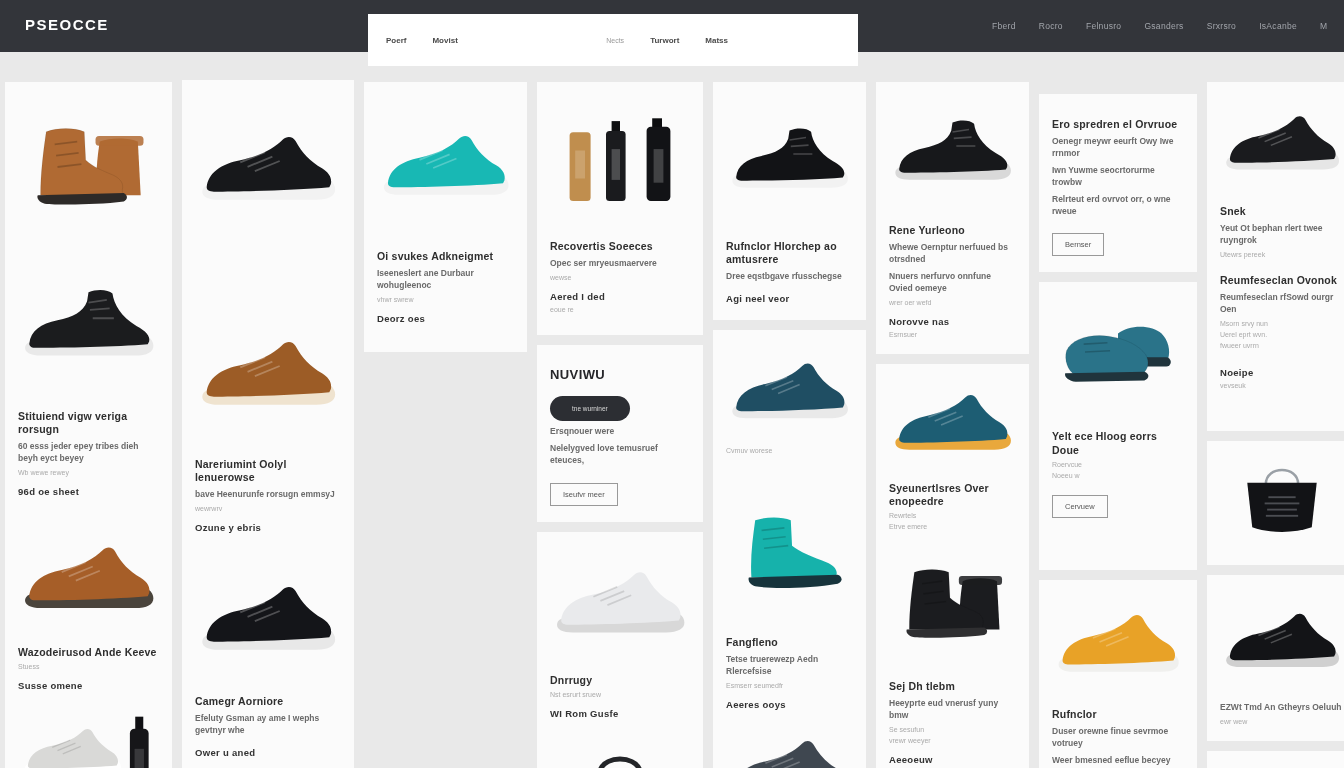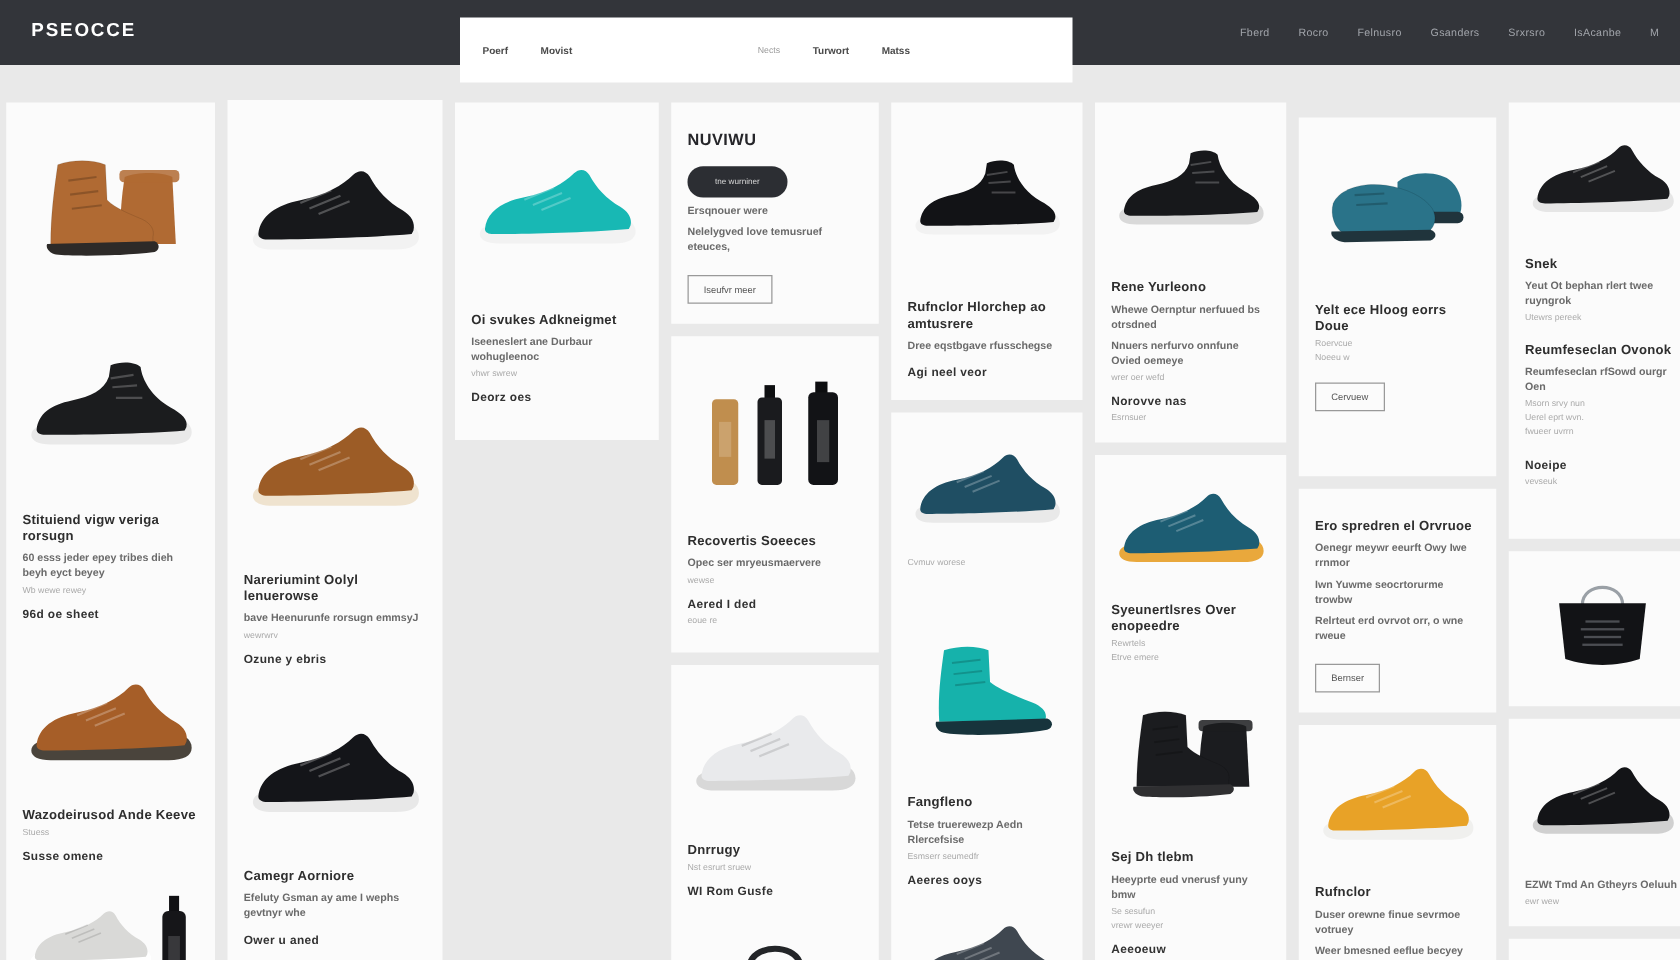--- a/index.html
+++ b/index.html
@@ -212,34 +212,34 @@
           </svg>
         </div>
         <div class="b-title">Oi svukes Adkneigmet</div>
         <div class="b-text">Iseeneslert ane Durbaur wohugleenoc</div>
         <div class="b-tiny">vhwr swrew</div>
         <div class="b-price">Deorz oes</div>
         <div style="height: 12px;"></div>
       </div>
     </div>
     <div class="col" style="width: 166px;">
-      <div class="card"><div class="b-big">NUVIWU</div><button class="b-pill">tne wurniner</button><div class="b-text">Ersqnouer were</div><div class="b-text">Nelelygved love temusruef eteuces,</div><div style="height: 6px;"></div><button class="b-btn">Iseufvr meer</button></div>
       <div class="card">
         <div class="ph-wrap" style="height: 138px;">
           <svg class="ph" viewBox="0 0 200 130" preserveAspectRatio="xMidYMid meet">
             <use href="#sym-bottles" style="--upper:#222;--sole:#eee;"></use>
           </svg>
         </div>
         <div class="b-title">Recovertis Soeeces</div>
         <div class="b-text">Opec ser mryeusmaervere</div>
         <div class="b-tiny">wewse</div>
         <div class="b-price">Aered I ded</div>
         <div class="b-tiny">eoue re</div>
         <div style="height: 6px;"></div>
       </div>
+      <div class="card"><div class="b-big">NUVIWU</div><button class="b-pill">tne wurniner</button><div class="b-text">Ersqnouer were</div><div class="b-text">Nelelygved love temusruef eteuces,</div><div style="height: 6px;"></div><button class="b-btn">Iseufvr meer</button></div>
       <div class="card">
         <div class="ph-wrap" style="height: 122px;">
           <svg class="ph" viewBox="0 0 200 110" preserveAspectRatio="xMidYMid meet">
             <use href="#sym-sneaker" style="--upper:#e9eaec;--sole:#d8d8d8;--lace:rgba(0,0,0,0.12);"></use>
           </svg>
         </div>
         <div class="b-title">Dnrrugy</div>
         <div class="b-tiny">Nst esrurt sruew</div>
         <div class="b-price">WI Rom Gusfe</div>
         <div style="height: 14px;"></div>
@@ -322,26 +322,26 @@
         <div class="b-price">Aeeoeuw</div>
         <div style="height: 8px;"></div>
         <div class="ph-wrap" style="height: 92px;">
           <svg class="ph" viewBox="0 0 200 110" preserveAspectRatio="xMidYMid meet">
             <use href="#sym-sneaker" style="--upper:#e8951f;--sole:#1d1d1f;"></use>
           </svg>
         </div>
       </div>
     </div>
     <div class="col" style="width: 158px; margin-top: 12px;">
+      <div class="card"><div style="height: 4px;"></div><div class="b-title">Ero spredren el Orvruoe</div><div class="b-text">Oenegr meywr eeurft Owy Iwe rrnmor</div><div class="b-text">Iwn Yuwme seocrtorurme trowbw</div><div class="b-text">Relrteut erd ovrvot orr, o wne rweue</div><div style="height: 6px;"></div><button class="b-btn">Bernser</button></div>
       <div class="card"><div class="ph-wrap" style="height: 128px;">
           <svg class="ph" viewBox="0 0 200 120" preserveAspectRatio="xMidYMid meet">
             <use href="#sym-chunky" style="--upper:#2a7389;--sole:#20343c;"></use>
           </svg>
         </div><div class="b-title">Yelt ece Hloog eorrs Doue</div><div class="b-tiny">Roervcue</div><div class="b-tiny">Noeeu w</div><div style="height: 6px;"></div><button class="b-btn">Cervuew</button><div style="height: 36px;"></div></div>
-      <div class="card"><div style="height: 4px;"></div><div class="b-title">Ero spredren el Orvruoe</div><div class="b-text">Oenegr meywr eeurft Owy Iwe rrnmor</div><div class="b-text">Iwn Yuwme seocrtorurme trowbw</div><div class="b-text">Relrteut erd ovrvot orr, o wne rweue</div><div style="height: 6px;"></div><button class="b-btn">Bernser</button></div>
       <div class="card">
         <div class="ph-wrap" style="height: 108px;">
           <svg class="ph" viewBox="0 0 200 110" preserveAspectRatio="xMidYMid meet">
             <use href="#sym-sneaker" style="--upper:#e8a227;--sole:#f0f0ee;"></use>
           </svg>
         </div>
         <div class="b-title">Rufnclor</div>
         <div class="b-text">Duser orewne finue sevrmoe votruey</div>
         <div class="b-text">Weer bmesned eeflue becyey armroe</div>
         <div style="height: 4px;"></div>

